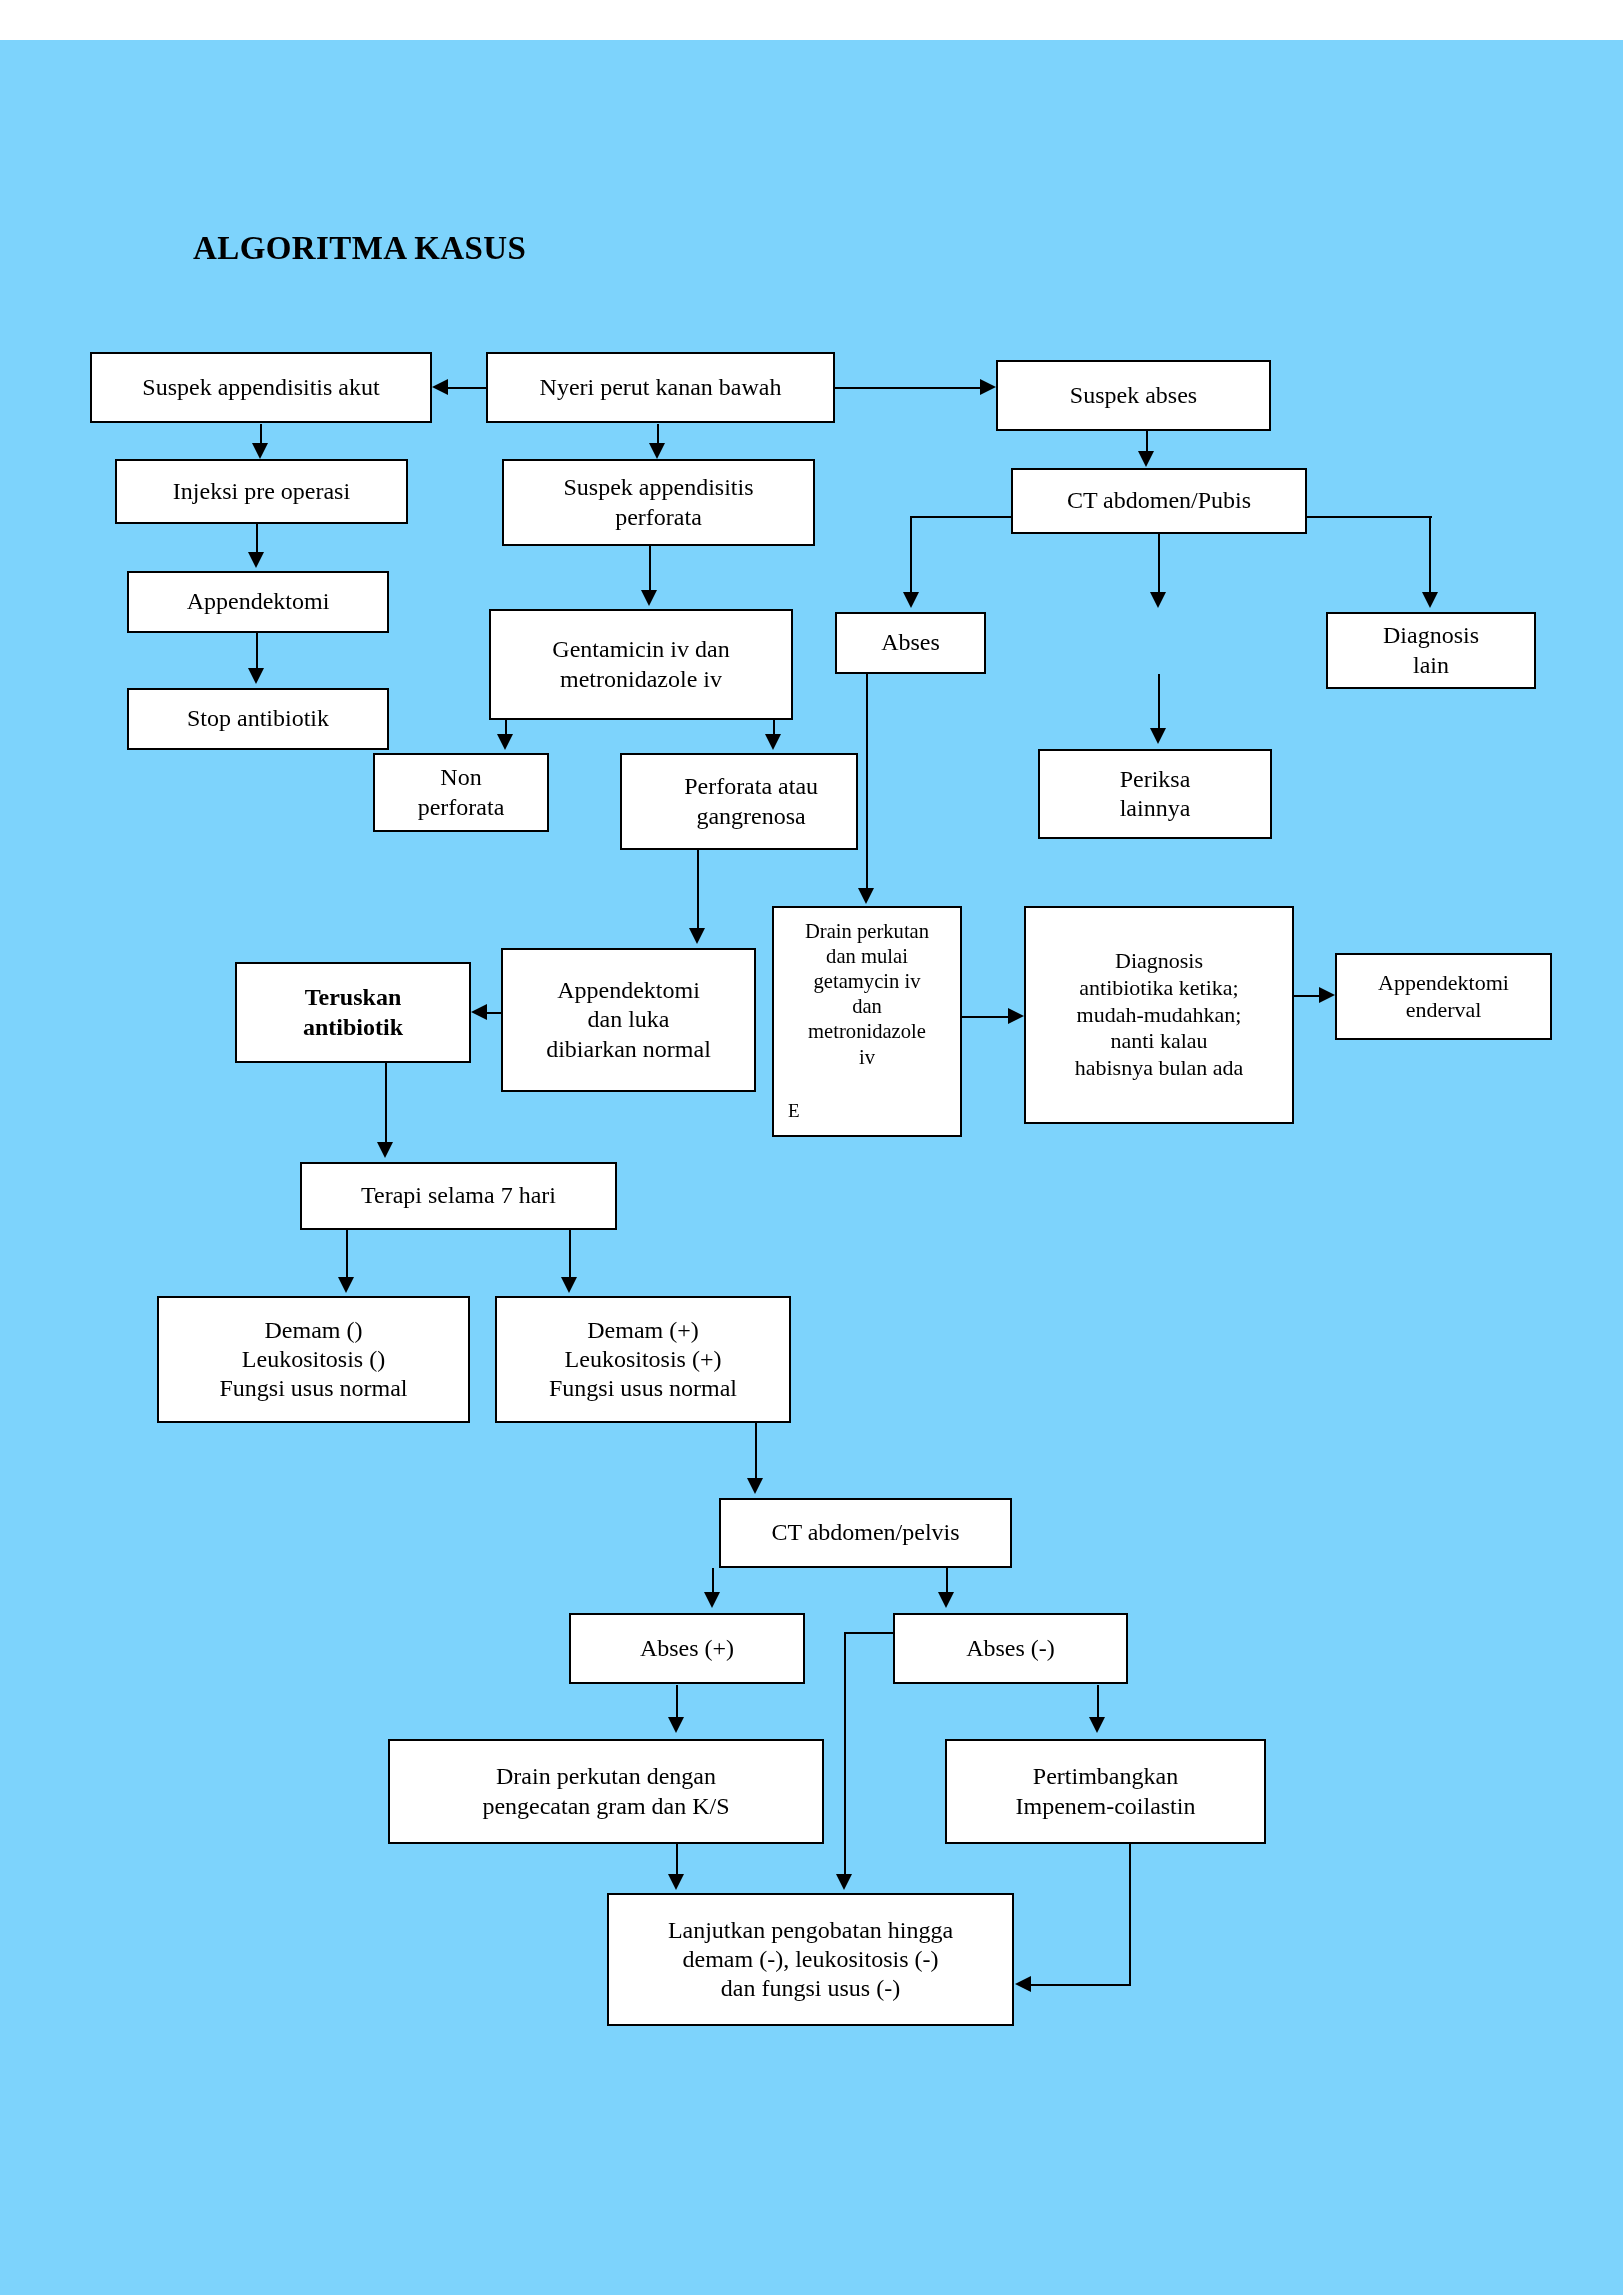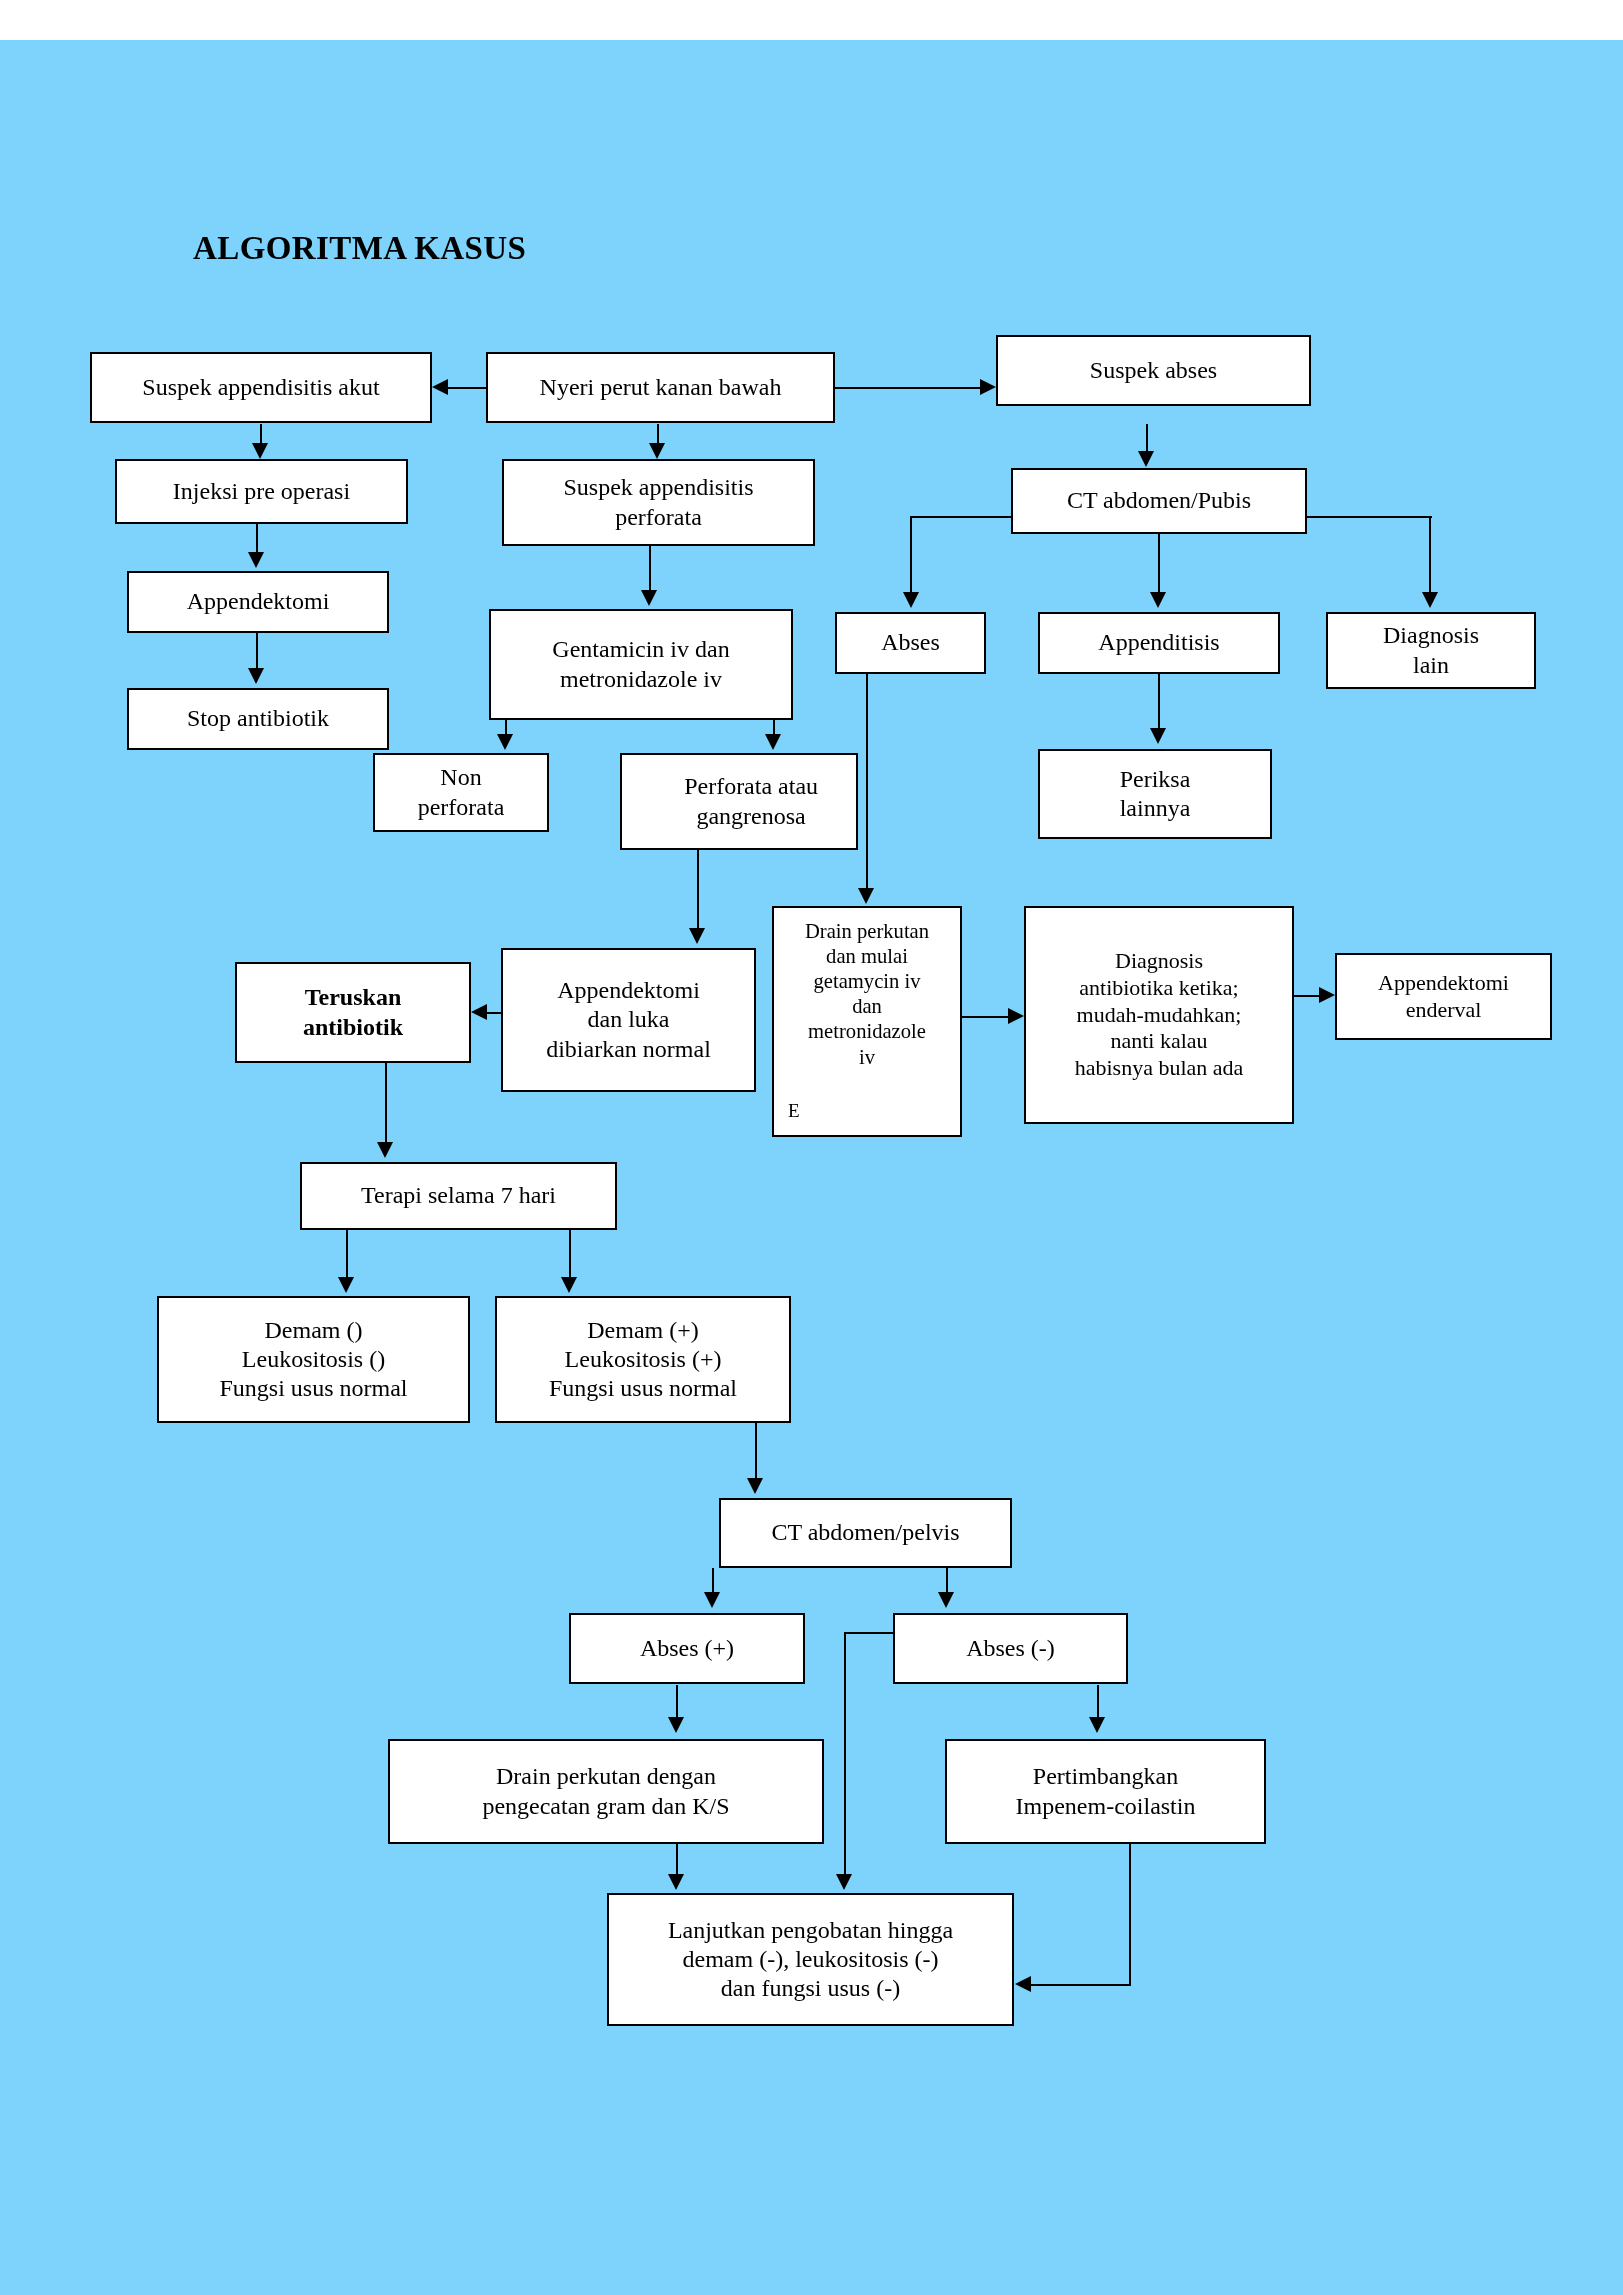--- a/index.html
+++ b/index.html
@@ -89,21 +89,21 @@
   <div id="title">ALGORITMA KASUS</div>
 
   <div class="node f30" style="left:90px; top:312px; width:342px; height:71px;">
     <span class="txt">Suspek appendisitis akut</span>
   </div>
 
   <div class="node f30" style="left:486px; top:312px; width:349px; height:71px;">
     <span class="txt">Nyeri perut kanan bawah</span>
   </div>
 
-  <div class="node f30" style="left:996px; top:295px; width:315px; height:71px;">
+  <div class="node f30" style="left:996px; top:320px; width:275px; height:71px;">
     <span class="txt">Suspek abses</span>
   </div>
 
   <div class="edge hline" style="left:448px; top:347px; width:40px;"></div>
   <div class="arrow arrow-left" style="left:432px; top:339px;"></div>
 
   <div class="edge hline" style="left:835px; top:347px; width:145px;"></div>
   <div class="arrow arrow-right" style="left:980px; top:339px;"></div>
 
   <div class="node f30" style="left:115px; top:419px; width:293px; height:65px;">
@@ -138,23 +138,20 @@
     <span class="txt">
       <span>Gentamicin iv dan</span><br>
       <span>metronidazole iv</span>
     </span>
   </div>
 
   <div class="node f30" style="left:835px; top:572px; width:151px; height:62px;">
     <span class="txt">Abses</span>
   </div>
 
-  <div class="node f30" style="left:1038px; top:572px; width:242px; height:62px;">
-    <span class="txt">Appenditisis</span>
-  </div>
 
   <div class="node f30" style="left:1326px; top:572px; width:210px; height:77px;">
     <span class="txt">
       <span>Diagnosis</span><br>
       <span>lain</span>
     </span>
   </div>
 
   <div class="edge vline" style="left:256px; top:484px; width:2.4px; height:30px;"></div>
   <div class="arrow arrow-down" style="left:248px; top:512px;"></div>

